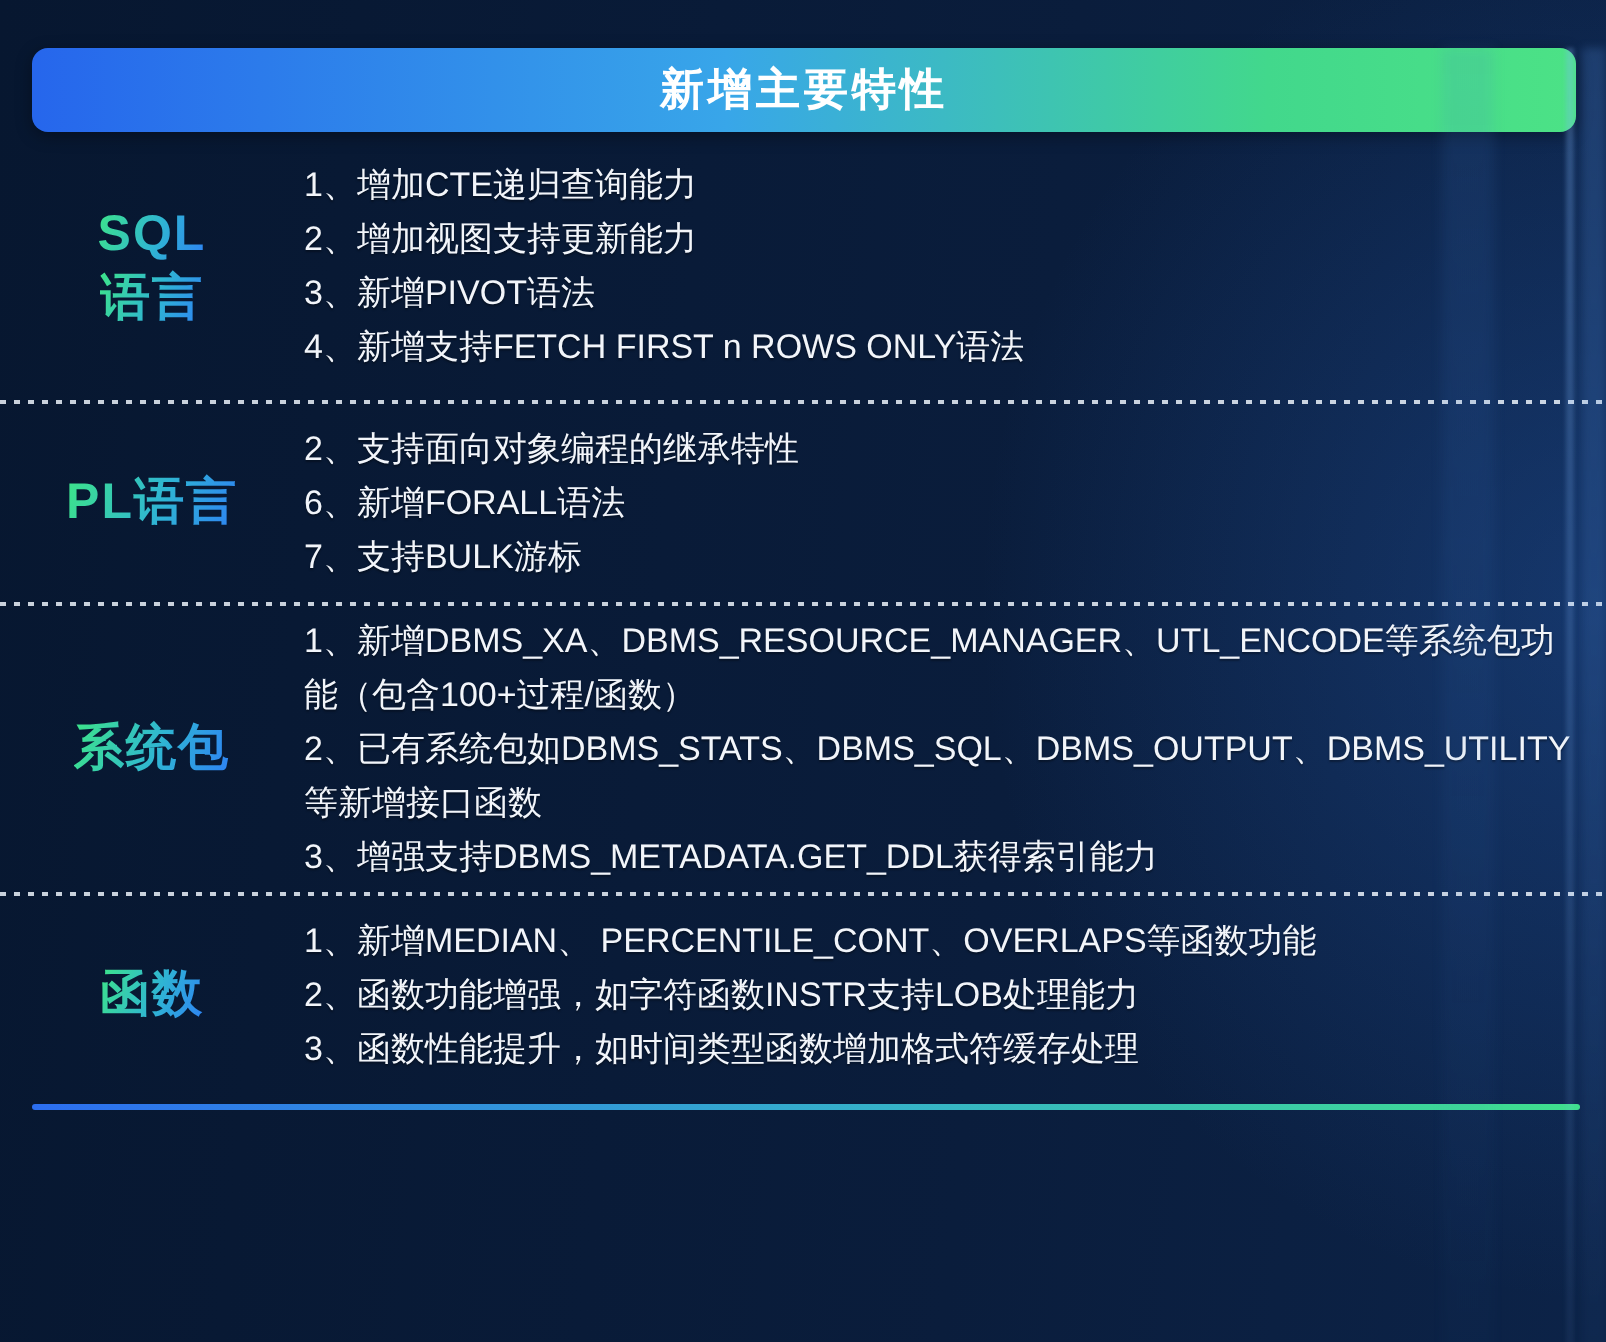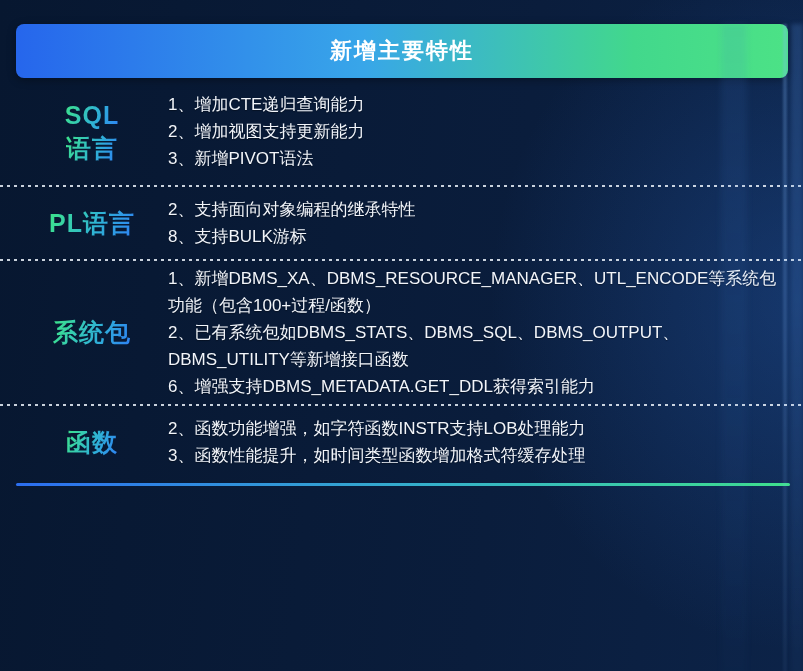--- a/index.html
+++ b/index.html
@@ -25,41 +25,40 @@
   
   .streak{position:absolute;top:0;bottom:0;pointer-events:none;}
   .streak.s1{right:16px;width:4px;background:linear-gradient(180deg,rgba(130,185,255,.30),rgba(130,185,255,.06));filter:blur(1px);}
   .streak.s2{right:0;width:12px;background:linear-gradient(180deg,rgba(90,150,230,.22),rgba(90,150,230,.04));filter:blur(2px);}
   .streak.s3{right:56px;width:26px;background:linear-gradient(180deg,rgba(70,130,210,.12),rgba(70,130,210,.02));filter:blur(3px);}
 
   .stage{position:relative;width:803px;height:671px;}
 
   .header-bar{
     margin:24px 15px 0 16px;
-    height:54px;
+    height:42px;
     border-radius:8px;
     display:flex;align-items:center;justify-content:center;
     background:linear-gradient(90deg,var(--blue) 0%,var(--sky) 45%,#42d88c 80%,#4ce286 100%);
     box-shadow:0 2px 8px rgba(0,0,0,.35);
   }
   .header-title{
     font-size:22px;font-weight:bold;color:#ffffff;letter-spacing:2px;
   }
 
   .section{display:flex;align-items:center;}
   .section:nth-of-type(1){padding:13px 14px 13px 0;}
   .section:nth-of-type(3){padding:9px 14px 9px 0;}
   .section:nth-of-type(5){padding:4px 14px 4px 0;}
   .section:nth-of-type(7){padding:9px 14px 9px 0;}
 
   .label-col{
     flex:0 0 152px;width:152px;
     display:flex;flex-direction:column;align-items:center;justify-content:center;
     text-align:center;
-    margin-left:16px;
   }
   .label-line{
     font-size:25px;font-weight:bold;line-height:1.3;letter-spacing:1px;
     background:linear-gradient(110deg,var(--label-green) 5%,#2fb4d4 55%,var(--label-blue) 95%);
     -webkit-background-clip:text;background-clip:text;
     -webkit-text-fill-color:transparent;color:transparent;
   }
   .items-col{flex:1;min-width:0;}
   .feature-item{
     font-size:17px;line-height:27px;color:var(--text);
@@ -91,55 +90,58 @@
   <div>
   <div class="section">
     <div class="label-col">
           <div class="label-line">SQL</div>
           <div class="label-line">语言</div>
         </div>
     <div class="items-col">
           <div class="feature-item">1、增加CTE递归查询能力</div>
           <div class="feature-item">2、增加视图支持更新能力</div>
           <div class="feature-item">3、新增PIVOT语法</div>
+          <div class="feature-item">4、新增支持FETCH FIRST n ROWS ONLY语法</div>
         </div>
   </div>
 
   <div class="divider"></div>
 
   <div class="section">
     <div class="label-col">
           <div class="label-line">PL语言</div>
         </div>
     <div class="items-col">
           <div class="feature-item">2、支持面向对象编程的继承特性</div>
-          <div class="feature-item">8、支持BULK游标</div>
+          <div class="feature-item">6、新增FORALL语法</div>
+          <div class="feature-item">7、支持BULK游标</div>
         </div>
   </div>
 
   <div class="divider"></div>
 
   <div class="section">
     <div class="label-col">
           <div class="label-line">系统包</div>
         </div>
     <div class="items-col">
           <div class="feature-item">1、新增DBMS_XA、DBMS_RESOURCE_MANAGER、UTL_ENCODE等系统包功能（包含100+过程/函数）</div>
           <div class="feature-item">2、已有系统包如DBMS_STATS、DBMS_SQL、DBMS_OUTPUT、DBMS_UTILITY等新增接口函数</div>
-          <div class="feature-item">6、增强支持DBMS_METADATA.GET_DDL获得索引能力</div>
+          <div class="feature-item">3、增强支持DBMS_METADATA.GET_DDL获得索引能力</div>
         </div>
   </div>
 
   <div class="divider"></div>
 
   <div class="section">
     <div class="label-col">
           <div class="label-line">函数</div>
         </div>
     <div class="items-col">
+          <div class="feature-item">1、新增MEDIAN、 PERCENTILE_CONT、OVERLAPS等函数功能</div>
           <div class="feature-item">2、函数功能增强，如字符函数INSTR支持LOB处理能力</div>
           <div class="feature-item">3、函数性能提升，如时间类型函数增加格式符缓存处理</div>
         </div>
   </div>
 </div>
 
   <div class="bottom-line"></div>
 </div>
 
 </body></html>

